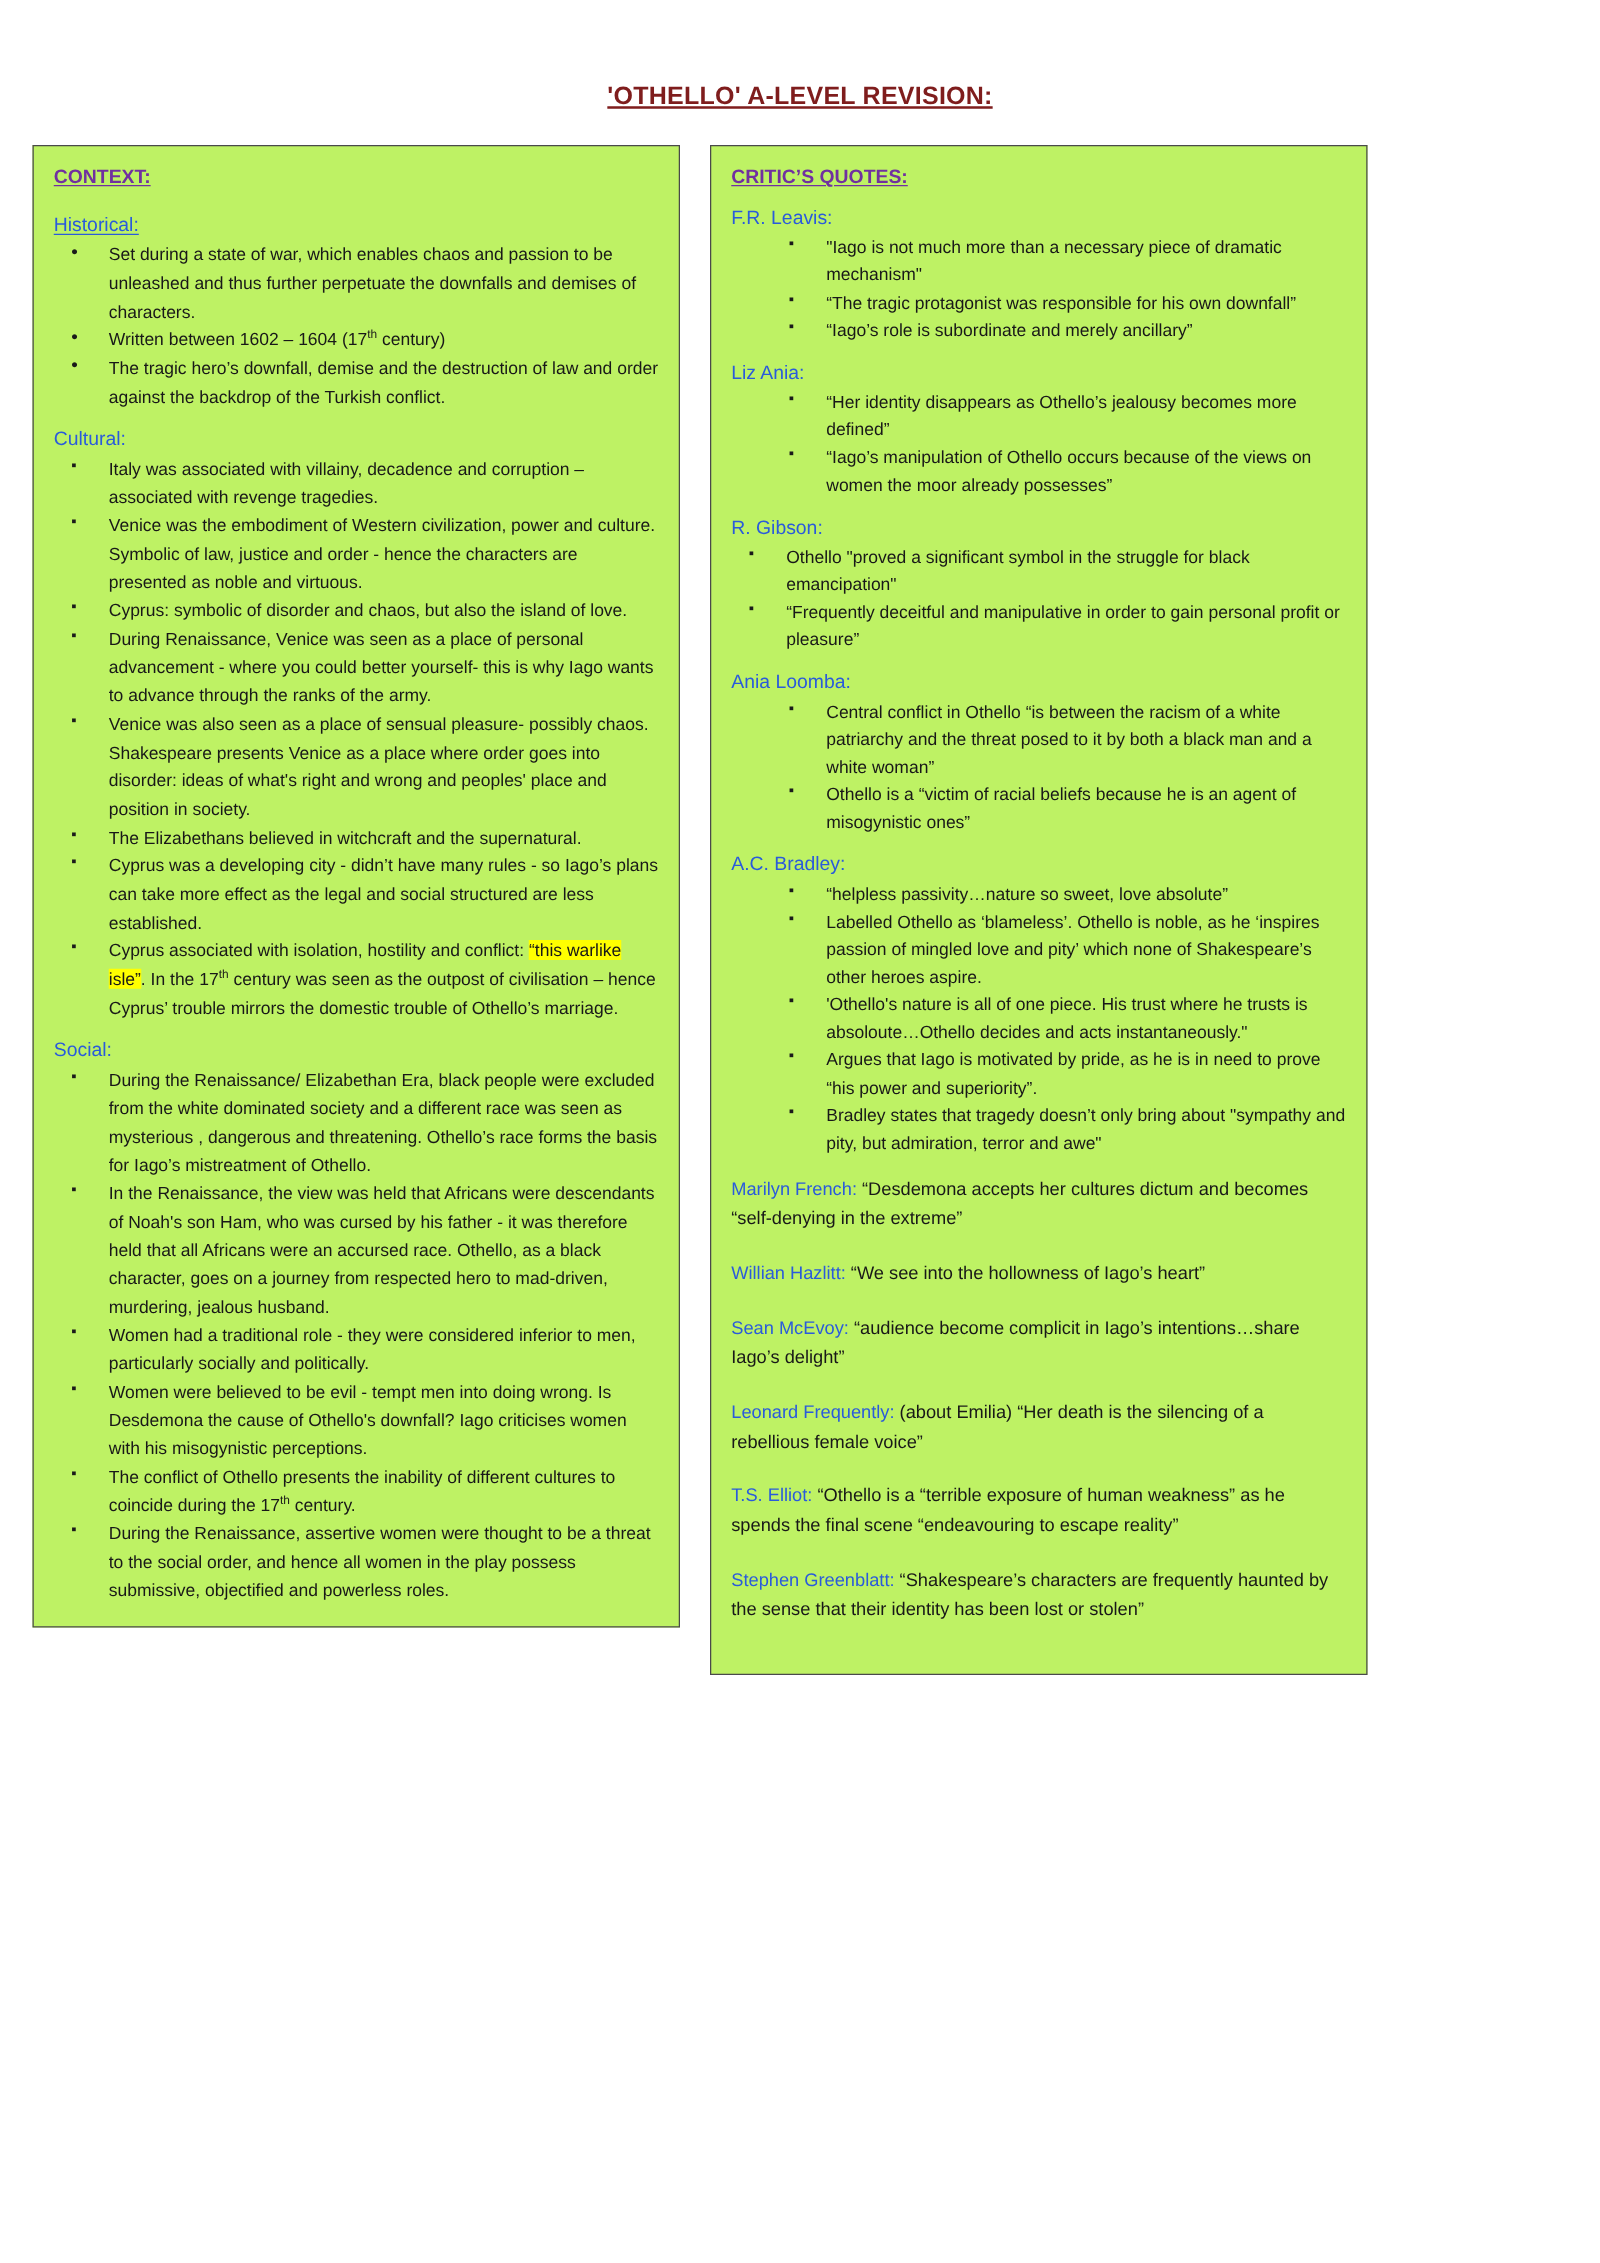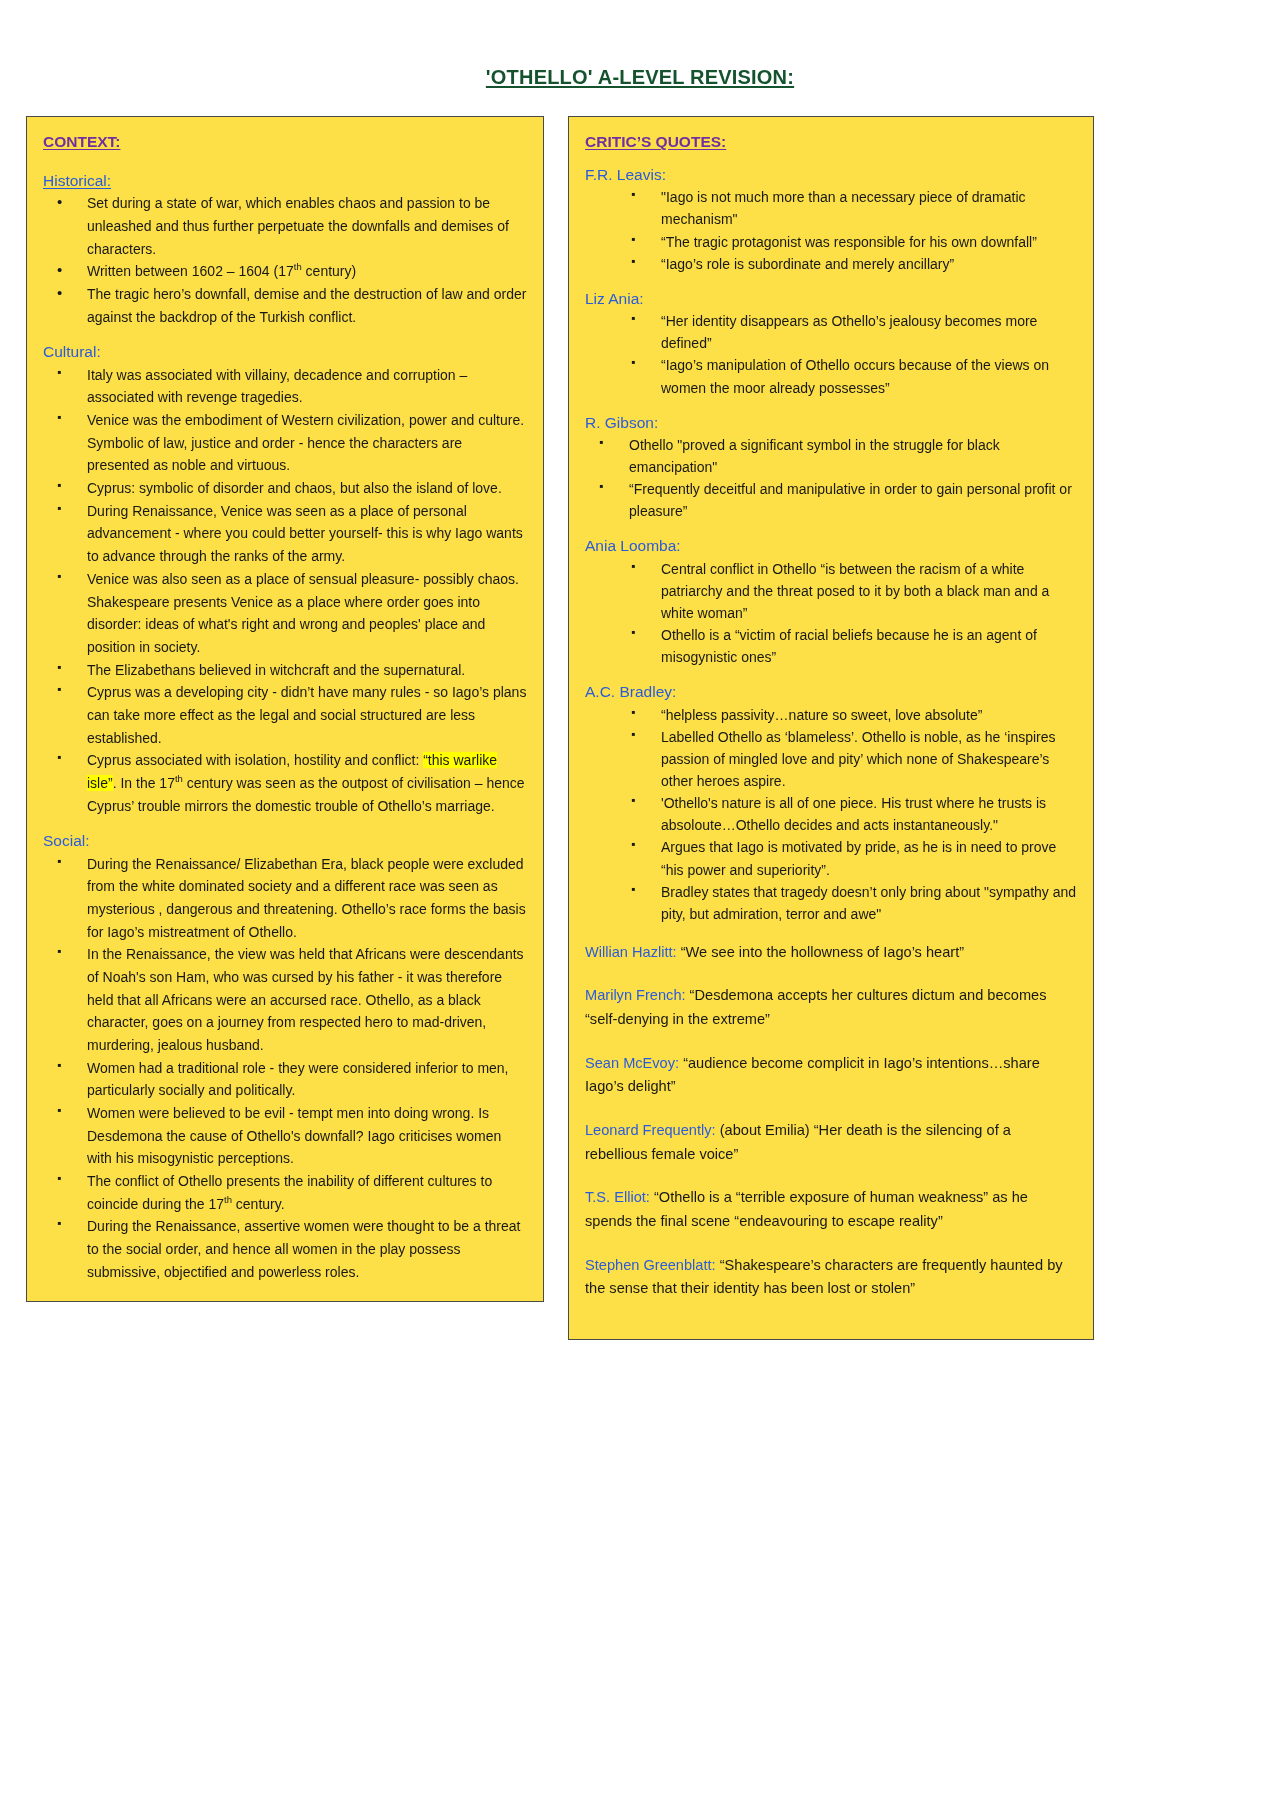--- a/index.html
+++ b/index.html
@@ -12,41 +12,41 @@
   }
   .page{
     width:1280px;
     min-height:1810px;
     position:relative;
     box-sizing:border-box;
     padding:0;
   }
   .doc-title{
     text-align:center;
-    color:#14532d;
+    color:#7f1d1d;
     font-weight:bold;
     font-size:20px;
     letter-spacing:.2px;
     padding-top:66px;
     padding-bottom:0;
     line-height:1.1;
   }
   .doc-title u{text-decoration:underline;text-underline-offset:2px;}
   .columns{
     display:flex;
     gap:24px;
     padding:28px 26px 0 26px;
     box-sizing:border-box;
     align-items:flex-start;
   }
   .box{
     border:1.6px solid #4a4a4a;
     box-sizing:border-box;
     padding:14px 16px 18px 16px;
-    background:#fde047;
+    background:#bef264;
   }
   .box.left{width:518px;}
   .box.right{width:526px;}
 
   .sec-head{
     color:#7030a0;
     font-weight:bold;
     font-size:15.5px;
     text-decoration:underline;
     text-underline-offset:2px;
@@ -173,22 +173,22 @@
           <ul class="bl tight ind">
             <li>“helpless passivity…nature so sweet, love absolute”</li>
             <li>Labelled Othello as ‘blameless’. Othello is noble, as he ‘inspires passion of mingled love and pity’ which none of Shakespeare’s other heroes aspire.</li>
             <li>'Othello's nature is all of one piece. His trust where he trusts is absoloute…Othello decides and acts instantaneously."</li>
             <li>Argues that Iago is motivated by pride, as he is in need to prove “his power and superiority”.</li>
             <li>Bradley states that tragedy doesn’t only bring about "sympathy and pity, but admiration, terror and awe"</li>
           </ul>
         </div>
       <div id="right-inline">
           <div class="spacer-md"></div>
+          <p class="critic-para"><span class="critic-name">Marilyn French:</span><span> “Desdemona accepts her cultures dictum and becomes “self-denying in the extreme”</span></p>
           <p class="critic-para"><span class="critic-name">Willian Hazlitt:</span><span> “We see into the hollowness of Iago’s heart”</span></p>
-          <p class="critic-para"><span class="critic-name">Marilyn French:</span><span> “Desdemona accepts her cultures dictum and becomes “self-denying in the extreme”</span></p>
           <p class="critic-para"><span class="critic-name">Sean McEvoy:</span><span> “audience become complicit in Iago’s intentions…share Iago’s delight”</span></p>
           <p class="critic-para"><span class="critic-name">Leonard Frequently:</span><span> (about Emilia) “Her death is the silencing of a rebellious female voice”</span></p>
           <p class="critic-para"><span class="critic-name">T.S. Elliot:</span><span> “Othello is a “terrible exposure of human weakness” as he spends the final scene “endeavouring to escape reality”</span></p>
           <p class="critic-para"><span class="critic-name">Stephen Greenblatt:</span><span> “Shakespeare’s characters are frequently haunted by the sense that their identity has been lost or stolen”</span></p>
         </div>
     </div>
 
   </div>
 </div>
 

